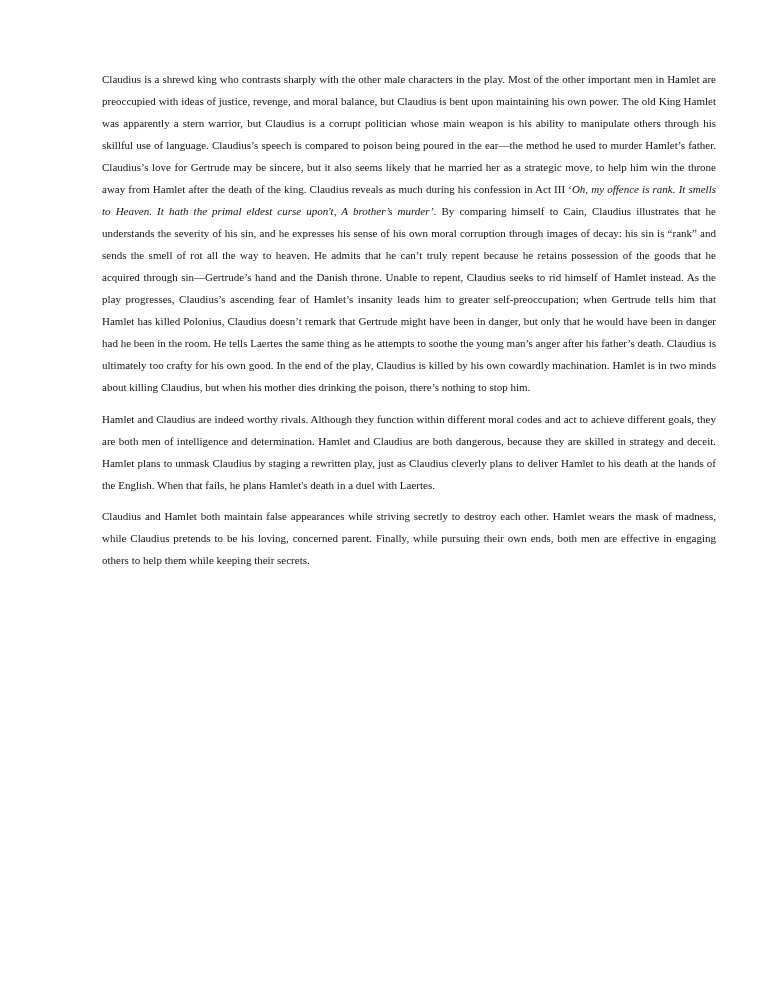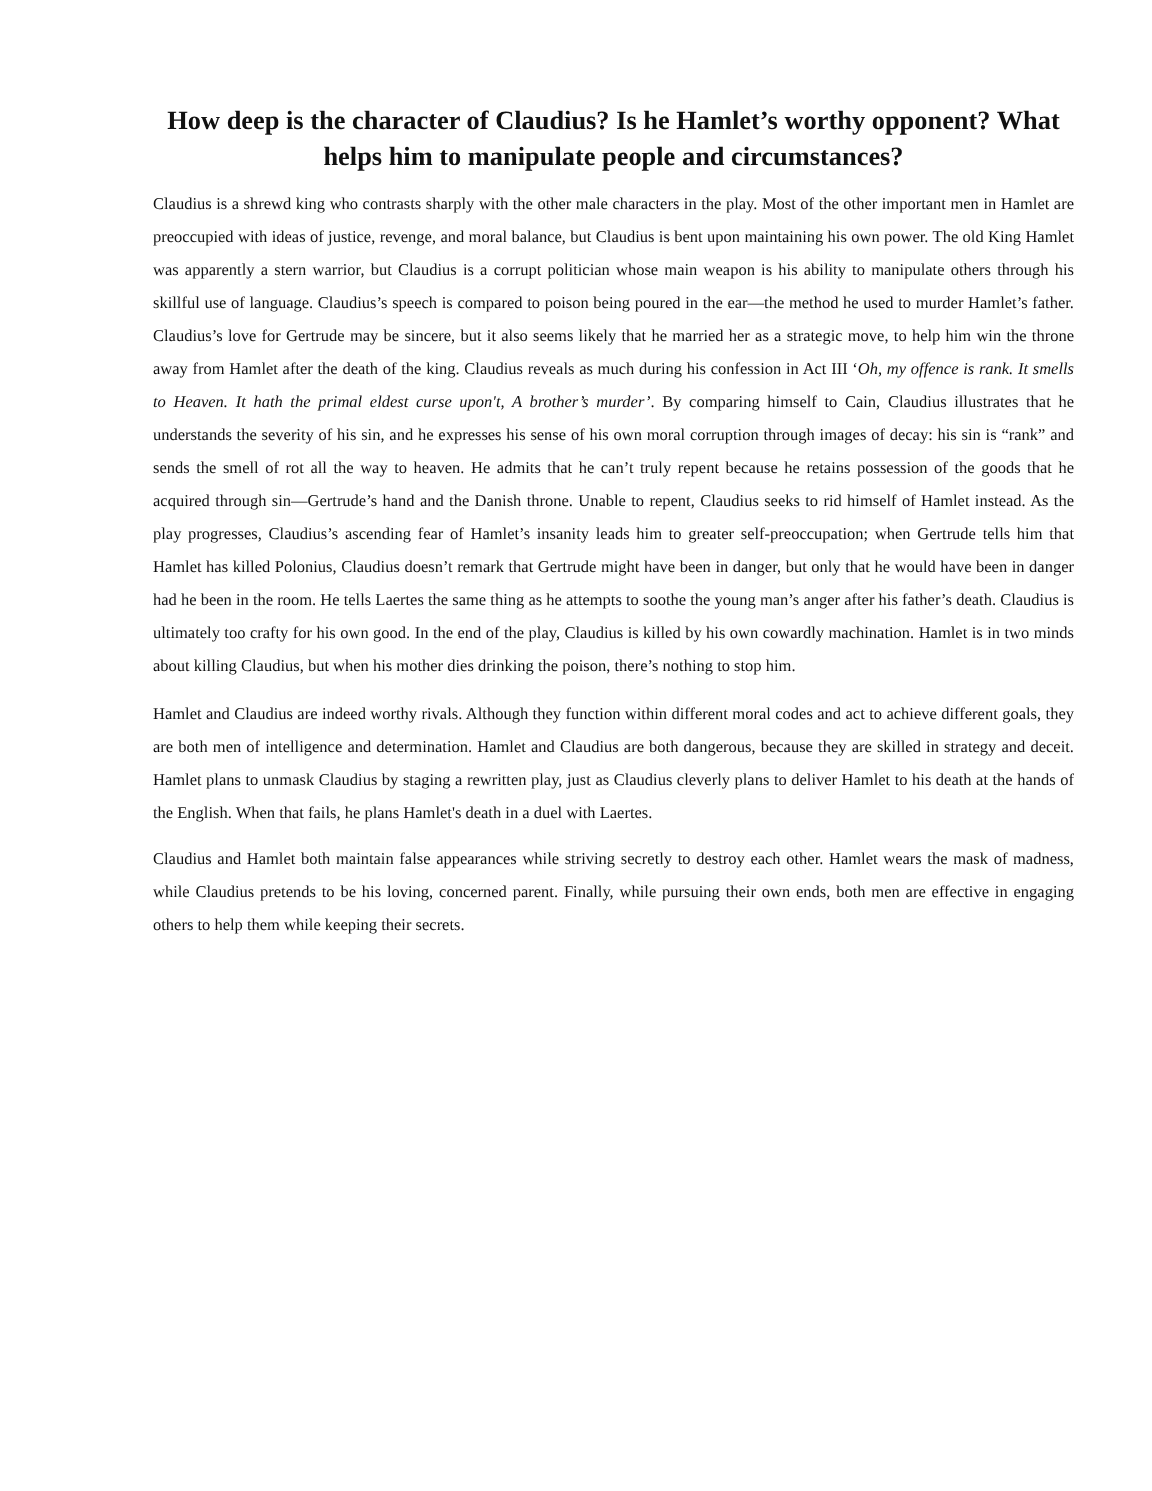--- a/index.html
+++ b/index.html
@@ -37,20 +37,19 @@
       hyphens: manual;
     }
     .para em {
       font-style: italic;
     }
   </style>
 </head>
 <body>
 
 <div class="page">
-  <h1 class="heading">How deep is the character of Claudius? Is he Hamlet’s worthy opponent? What helps him to manipulate people and circumstances?</h1>
 
   <p class="para"><span>Claudius is a shrewd king who contrasts sharply with the other male characters in the play. Most of the other important men in Hamlet are preoccupied with ideas of justice, revenge, and moral balance, but Claudius is bent upon maintaining his own power. The old King Hamlet was apparently a stern warrior, but Claudius is a corrupt politician whose main weapon is his ability to manipulate others through his skillful use of language. Claudius’s speech is compared to poison being poured in the ear—the method he used to murder Hamlet’s father. Claudius’s love for Gertrude may be sincere, but it also seems likely that he married her as a strategic move, to help him win the throne away from Hamlet after the death of the king. Claudius reveals as much during his confession in Act III ‘</span><em>Oh, my offence is rank. It smells to Heaven. It hath the primal eldest curse upon't, A brother’s murder’</em><span>. By comparing himself to Cain, Claudius illustrates that he understands the severity of his sin, and he expresses his sense of his own moral corruption through images of decay: his sin is “rank” and sends the smell of rot all the way to heaven. He admits that he can’t truly repent because he retains possession of the goods that he acquired through sin—Gertrude’s hand and the Danish throne. Unable to repent, Claudius seeks to rid himself of Hamlet instead. As the play progresses, Claudius’s ascending fear of Hamlet’s insanity leads him to greater self-preoccupation; when Gertrude tells him that Hamlet has killed Polonius, Claudius doesn’t remark that Gertrude might have been in danger, but only that he would have been in danger had he been in the room. He tells Laertes the same thing as he attempts to soothe the young man’s anger after his father’s death. Claudius is ultimately too crafty for his own good. In the end of the play, Claudius is killed by his own cowardly machination. Hamlet is in two minds about killing Claudius, but when his mother dies drinking the poison, there’s nothing to stop him.</span></p>
 
   <p class="para">Hamlet and Claudius are indeed worthy rivals. Although they function within different moral codes and act to achieve different goals, they are both men of intelligence and determination. Hamlet and Claudius are both dangerous, because they are skilled in strategy and deceit. Hamlet plans to unmask Claudius by staging a rewritten play, just as Claudius cleverly plans to deliver Hamlet to his death at the hands of the English. When that fails, he plans Hamlet's death in a duel with Laertes.</p>
 
   <p class="para">Claudius and Hamlet both maintain false appearances while striving secretly to destroy each other. Hamlet wears the mask of madness, while Claudius pretends to be his loving, concerned parent. Finally, while pursuing their own ends, both men are effective in engaging others to help them while keeping their secrets.</p>
 </div>
 
 </body></html>

